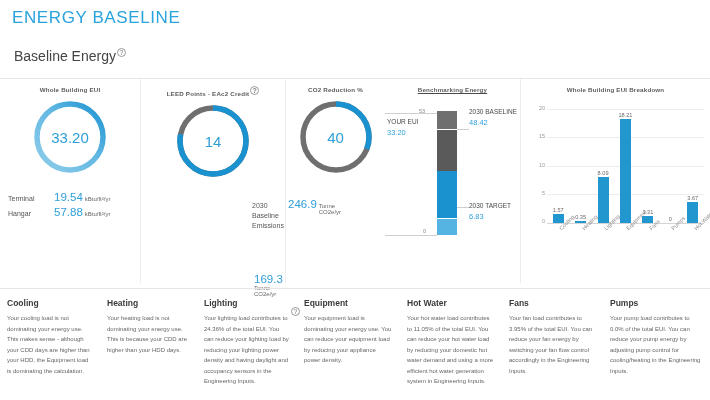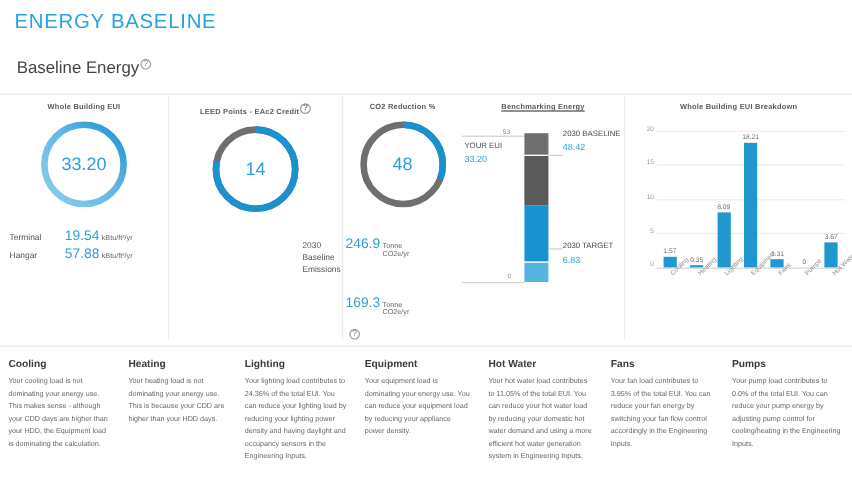--- a/index.html
+++ b/index.html
@@ -168,21 +168,21 @@
     </div>
 
     <div class="card c3">
       <div class="card-head">CO2 Reduction %</div>
       <div class="donut-wrap">
         <div class="donut">
           <svg width="80" height="80" viewBox="0 0 80 80">
             <circle cx="40" cy="40" r="33" fill="none" stroke="#6f6f6f" stroke-width="5.5"></circle>
             <circle cx="40" cy="40" r="33" fill="none" stroke="#1a92d0" stroke-width="5.5" stroke-dasharray="64 143" stroke-dashoffset="0"></circle>
           </svg>
-          <div class="donut-val">48</div>
+          <div class="donut-val">40</div>
         </div>
       </div>
     </div>
 
     <div class="card c4" style="border-left:none;text-decoration:underline;">
       <div class="card-head">Benchmarking Energy</div>
 
       <div class="bench">
         <div class="tick-top">53</div>
         <div class="tick-bot">0</div>
@@ -288,21 +288,21 @@
       </div>
     </div>
   </div>
 
   <div style="position:absolute; left:252px; top:198px; width:130px;">
     <div class="mrow">
       <span class="mstack" style="width:36px; flex:0 0 36px;">2030 Baseline Emissions</span>
       <span class="mval">246.9</span>
       <span class="munit" style="width:36px; display:inline-block;">Tonne CO2e/yr</span>
     </div>
-    <div class="mrow" style="margin-top:16px;">
+    <div class="mrow" style="margin-top:6px;flex-direction:column;">
       <span class="mstack" style="width:36px; flex:0 0 36px;"></span>
       <span class="mval">169.3</span>
       <span class="munit" style="width:36px; display:inline-block;">Tonne CO2e/yr</span>
     </div>
     <div style="margin-left:38px; margin-top:3px;"><span class="help-dot" style="vertical-align:baseline;">?</span></div>
   </div>
 
   <div class="notes">
     <div class="note n1">
       <h4>Cooling</h4>

